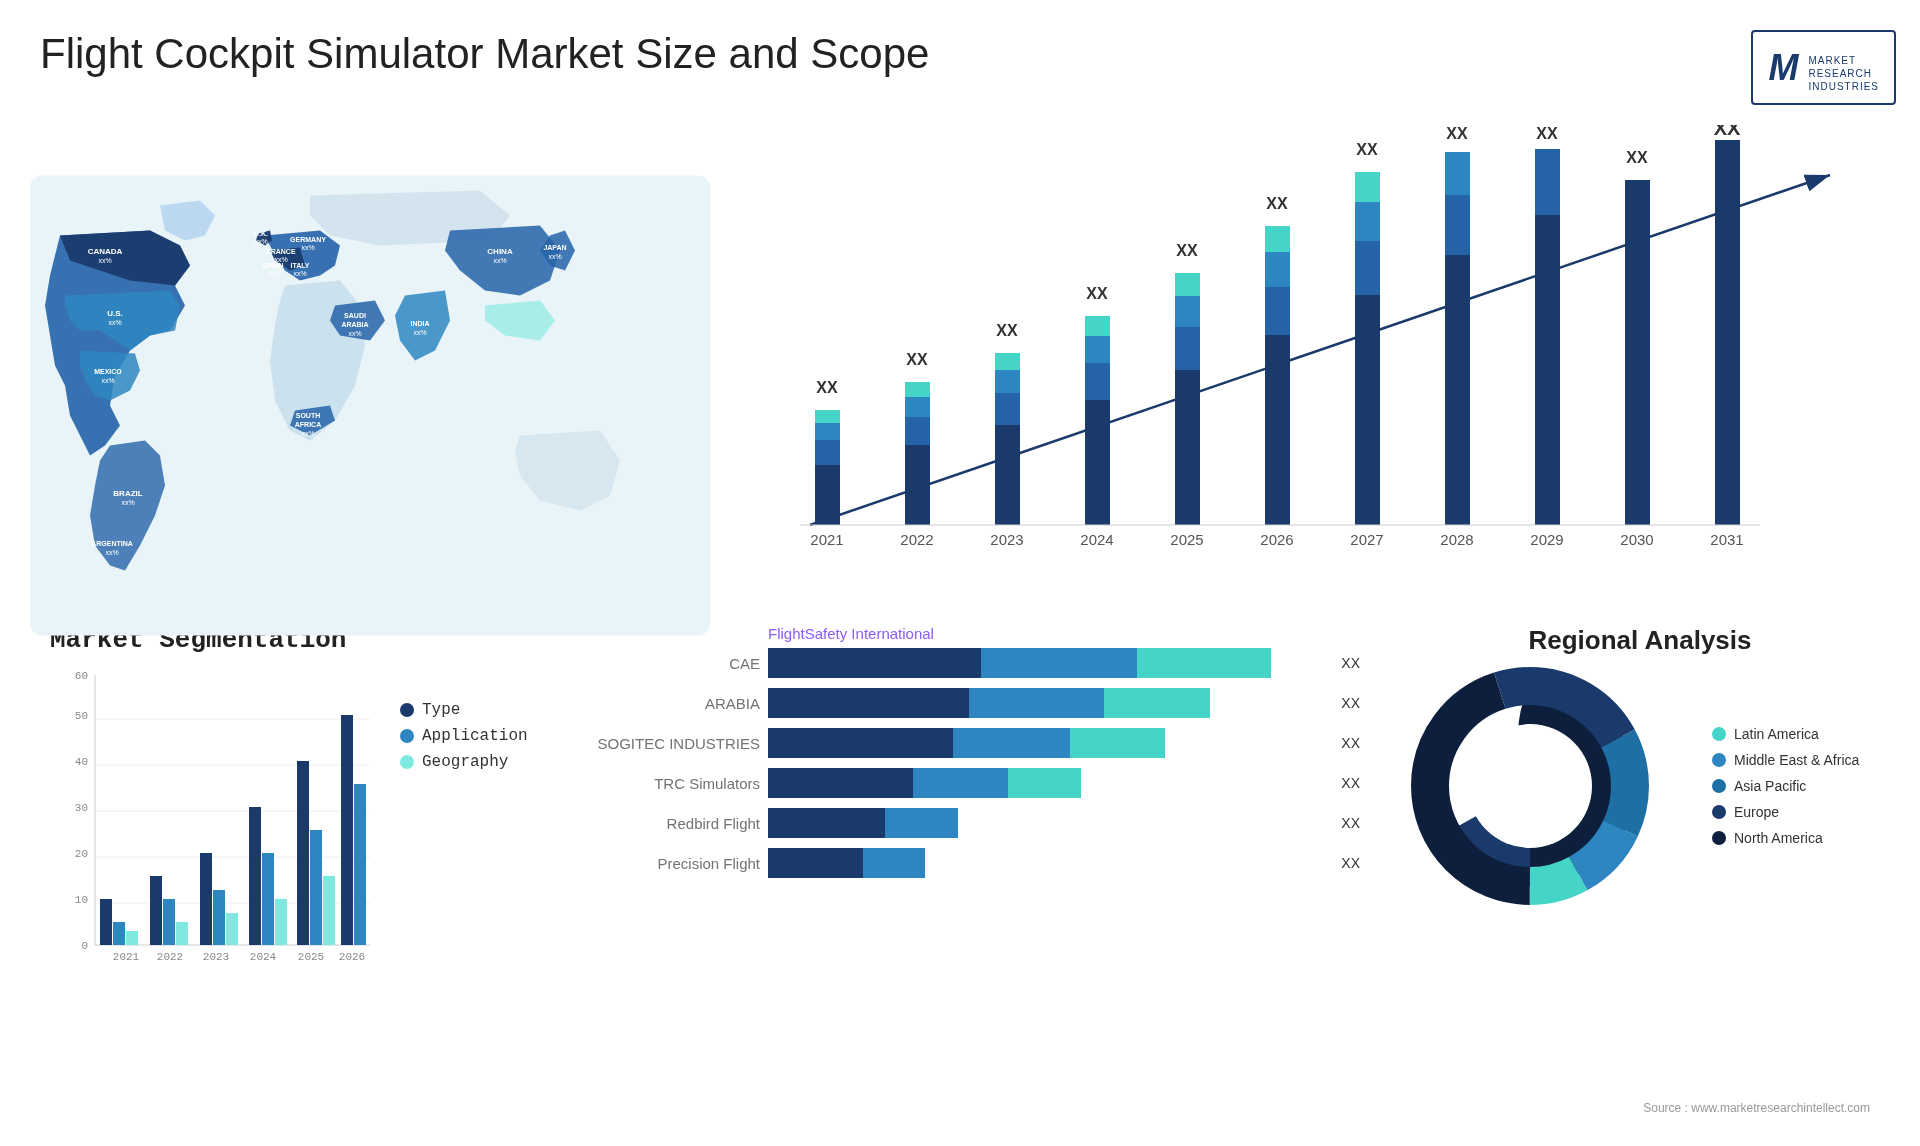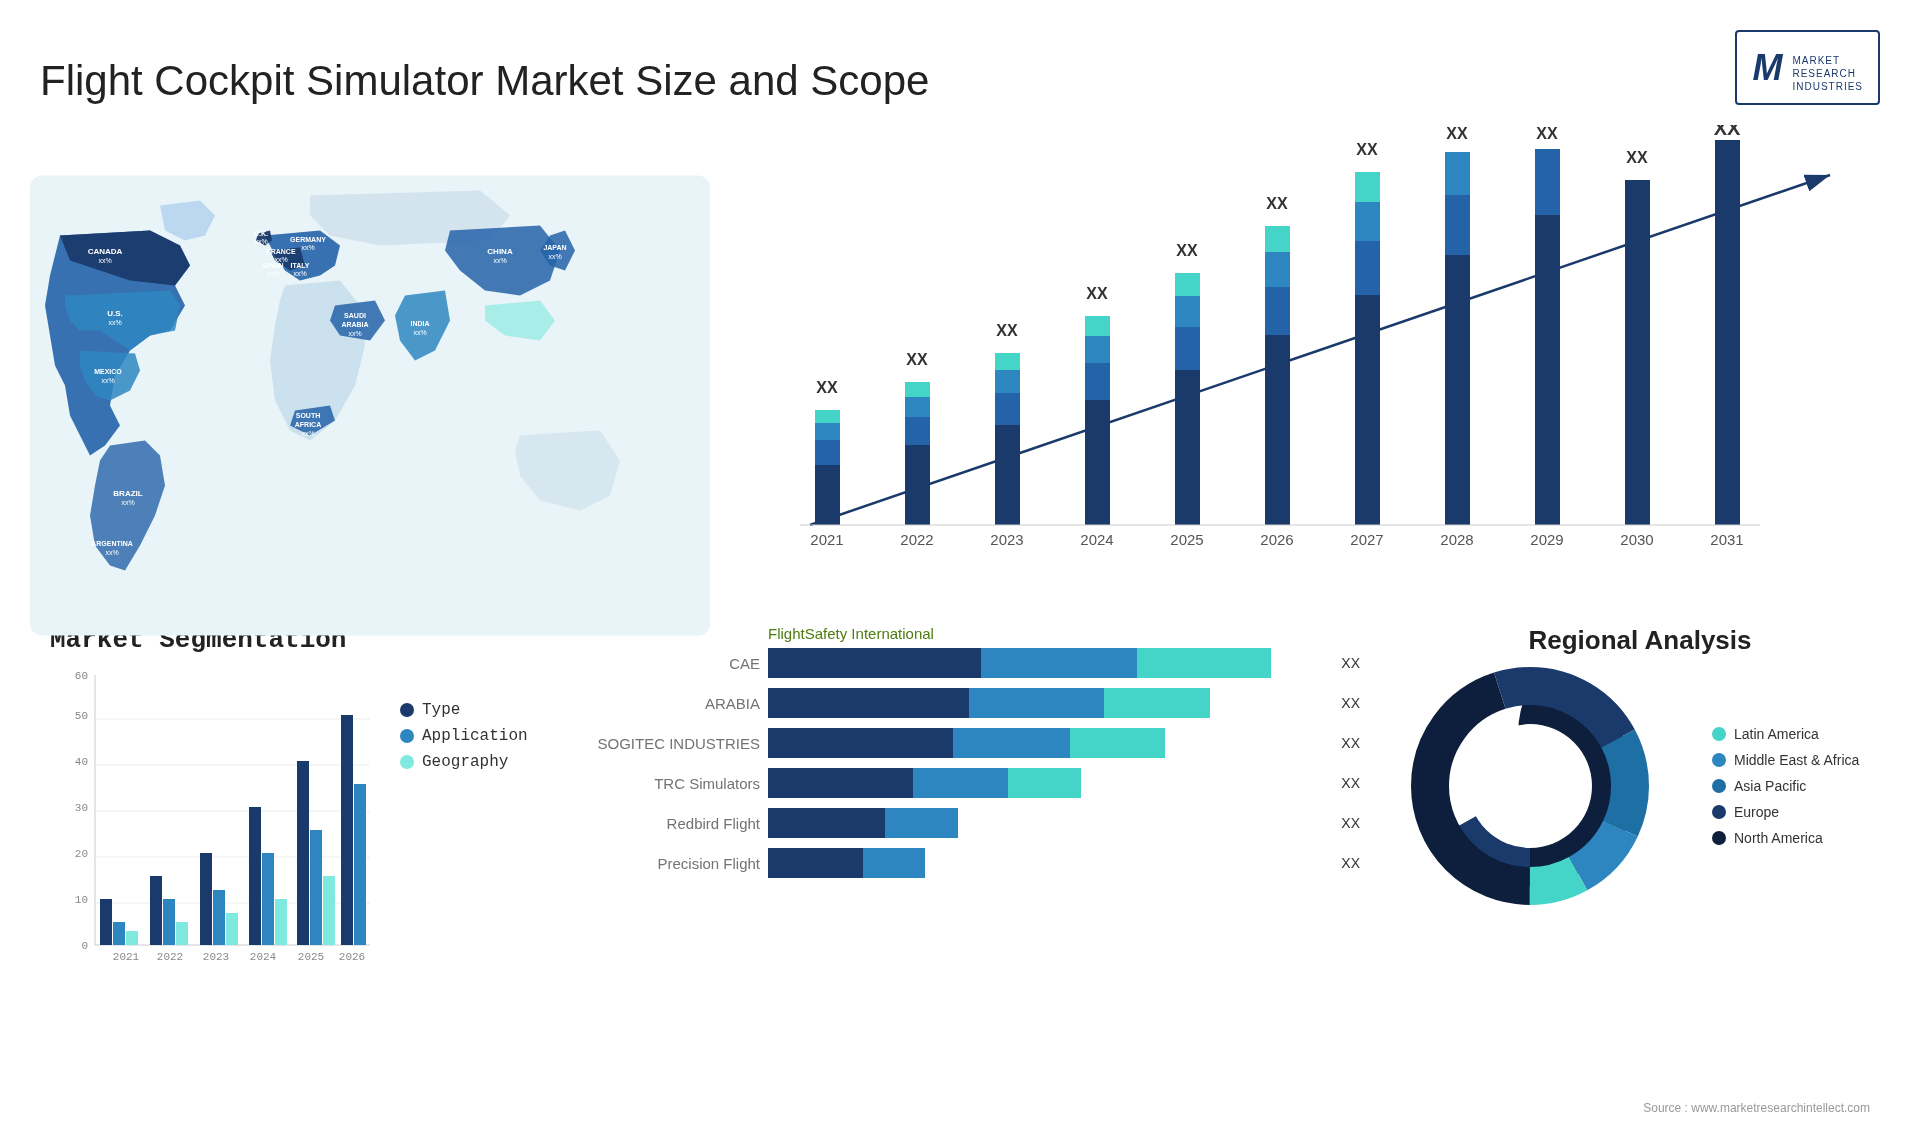--- a/index.html
+++ b/index.html
@@ -9,22 +9,22 @@
       background: #fff;
       font-family: 'Arial', sans-serif;
       overflow: hidden;
       position: relative;
     }
 
     
     .header {
       display: flex;
       justify-content: space-between;
-      align-items: flex-end;
-      padding: 30px 40px 10px 40px;
+      align-items: flex-start;
+      padding: 30px 24px 10px 40px;
     }
     .page-title {
       font-size: 42px;
       font-weight: 300;
       color: #222;
     }
     .logo-area {
       display: flex;
       align-items: center;
       gap: 10px;
@@ -198,21 +198,21 @@
       background: #45d4c8;
     }
     .player-value {
       font-size: 14px;
       color: #333;
       margin-left: 6px;
       align-self: center;
     }
     .player-title-row {
       font-size: 15px;
-      color: #4d7c0f;
+      color: #8b5cf6;
       margin-bottom: 6px;
       margin-left: 208px;
     }
 
     
     .donut-container {
       display: flex;
       align-items: center;
       gap: 20px;
       margin-top: 10px;

